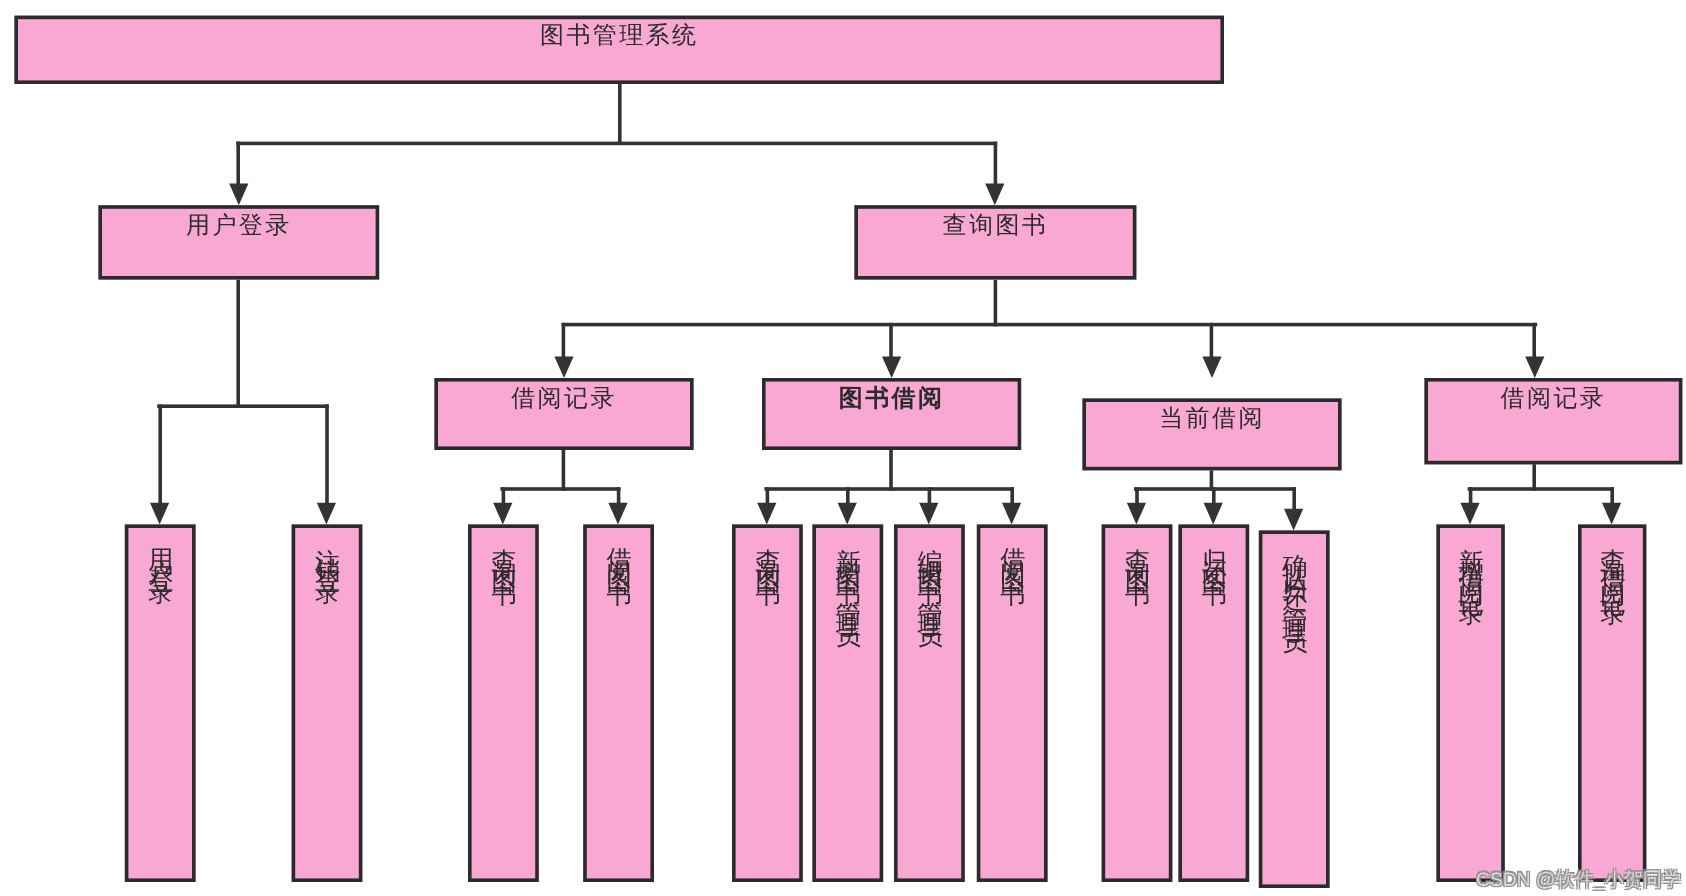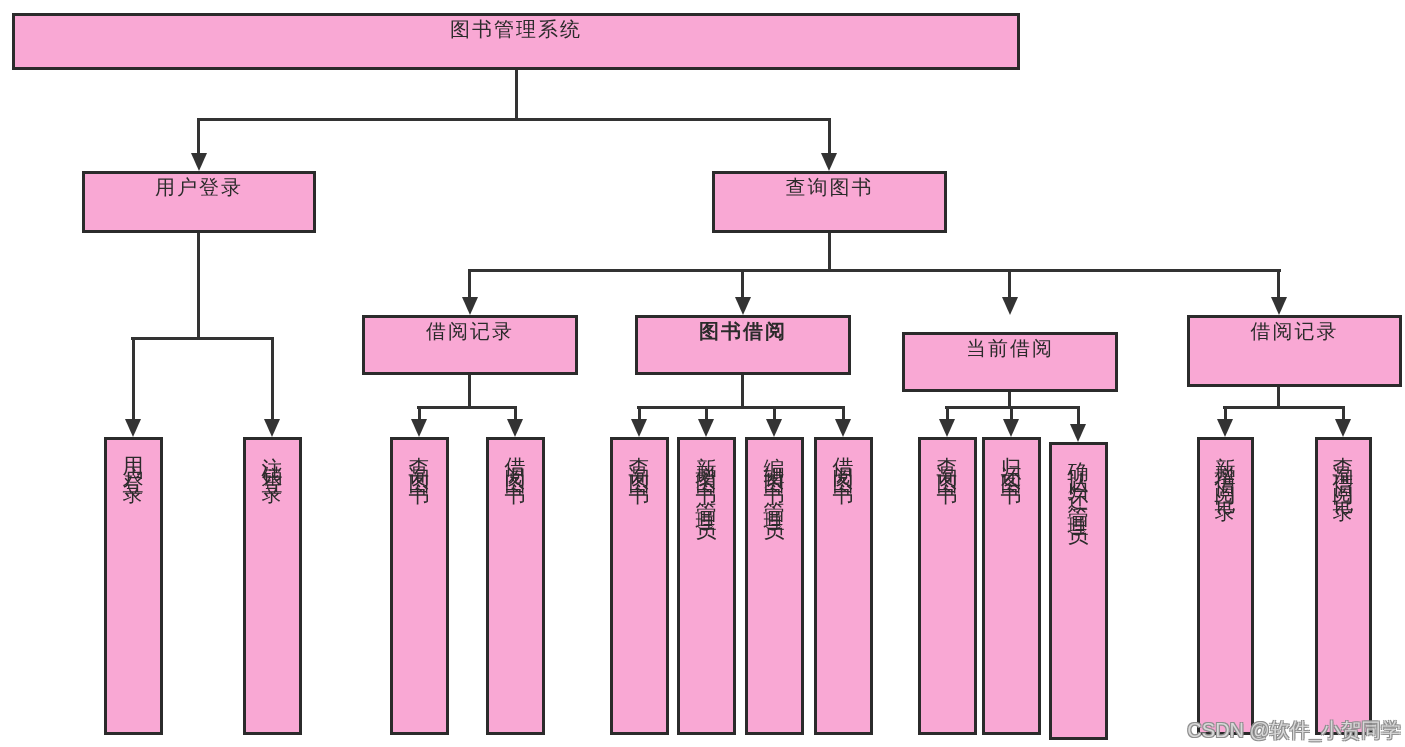--- a/index.html
+++ b/index.html
@@ -34,21 +34,21 @@
   .arr{
     position:absolute;width:0;height:0;
     border-left:8px solid transparent;
     border-right:8px solid transparent;
     border-top:18px solid #333333;
     z-index:1;
   }
   .watermark{
     position:absolute;
     right:4px;bottom:3px;
-    font-size:20px;
+    font-size:16px;
     color:#d9d9d9;
     text-shadow:1px 1px 0 #8f8f8f,-1px -1px 0 #8f8f8f,1px -1px 0 #8f8f8f,-1px 1px 0 #8f8f8f;
     z-index:3;
     white-space:nowrap;
   }
 </style>
 </head>
 <body>
 
 <div class="canvas">

